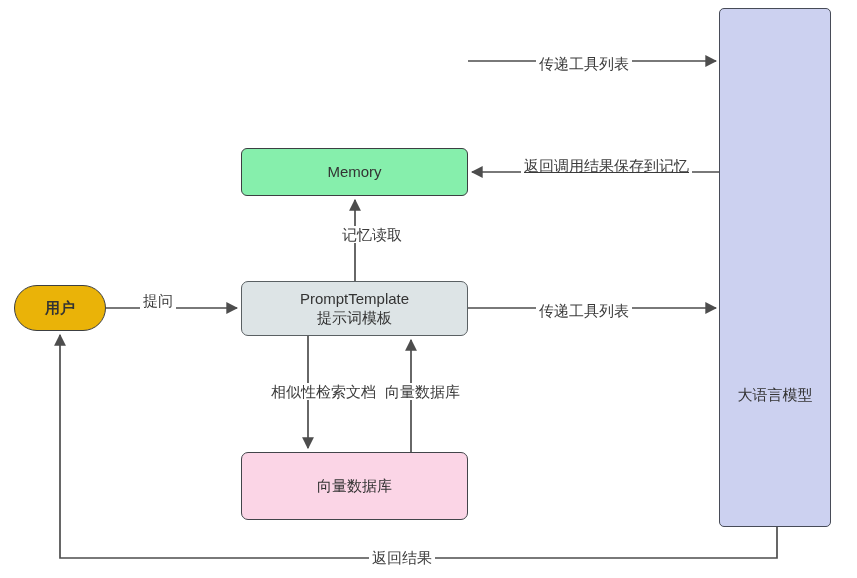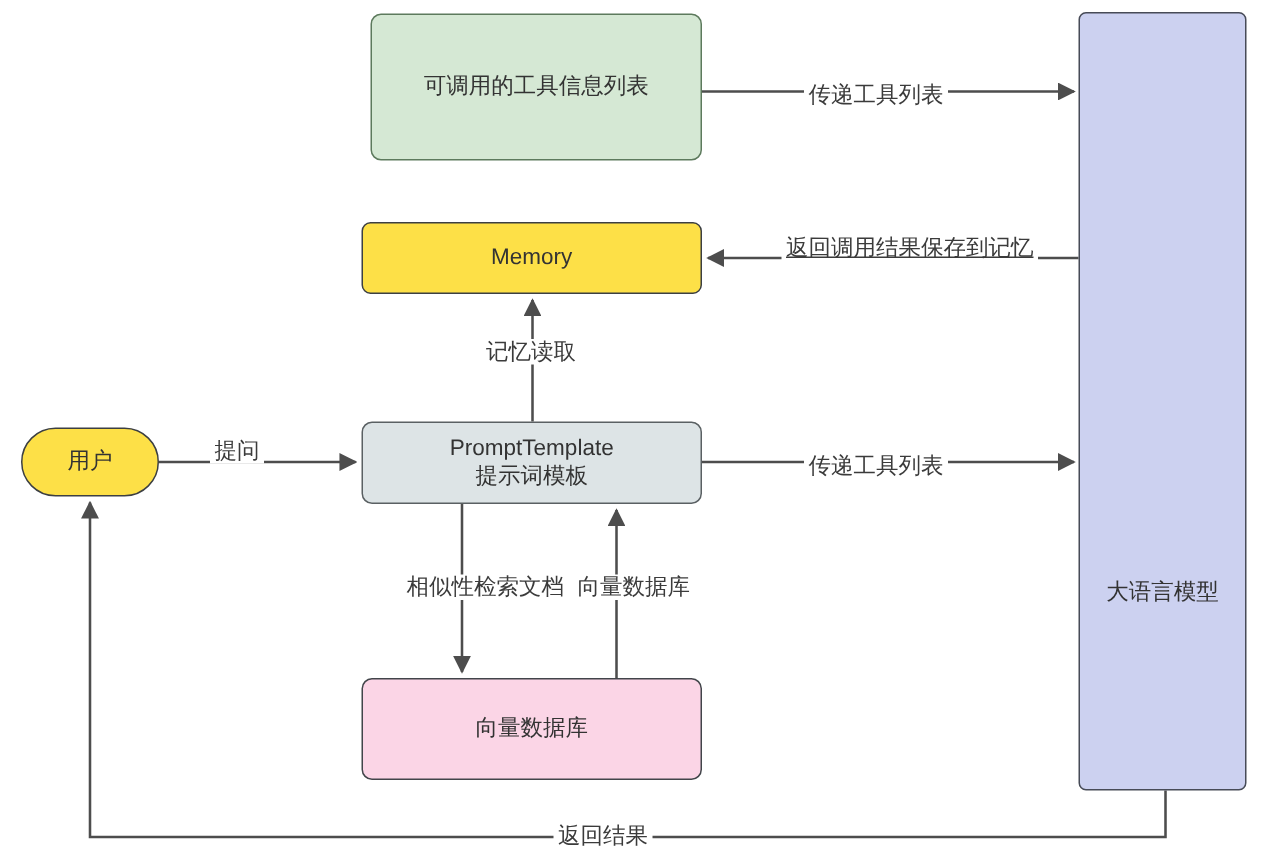--- a/index.html
+++ b/index.html
@@ -48,21 +48,21 @@
     height: 98px;
     background: #d5e8d4;
     border: 1.6px solid #5d7a5d;
     border-radius: 7px;
   }
   .node-memory {
     left: 241px;
     top: 148px;
     width: 227px;
     height: 48px;
-    background: #fde047;
+    background: #86efac;
     border: 1.6px solid #3c3f42;
     border-radius: 6px;
   }
   .node-prompt {
     left: 241px;
     top: 281px;
     width: 227px;
     height: 55px;
     background: #dde4e6;
     border: 1.6px solid #5a6063;
@@ -75,23 +75,24 @@
     height: 68px;
     background: #fbd5e6;
     border: 1.6px solid #42454a;
     border-radius: 7px;
   }
   .node-user {
     left: 14px;
     top: 285px;
     width: 92px;
     height: 46px;
-    background: #fde047;
+    background: #eab308;
     border: 1.6px solid #3c3f42;
     border-radius: 23px;
+    font-weight: bold;
   }
   .node-llm {
     left: 719px;
     top: 8px;
     width: 112px;
     height: 519px;
     background: #ccd1f0;
     border: 1.6px solid #474b57;
     border-radius: 5px;
     align-items: center;
@@ -130,23 +131,20 @@
 
     <path d="M 468 308 L 716 308" fill="none" stroke="#4d4d4d" stroke-width="1.7" marker-end="url(#arrow)"></path>
 
     <path d="M 308 336 L 308 448" fill="none" stroke="#4d4d4d" stroke-width="1.7" marker-end="url(#arrow)"></path>
 
     <path d="M 411 452 L 411 340" fill="none" stroke="#4d4d4d" stroke-width="1.7" marker-end="url(#arrow)"></path>
 
     <path d="M 777 527 L 777 558 L 60 558 L 60 335" fill="none" stroke="#4d4d4d" stroke-width="1.7" marker-end="url(#arrow)"></path>
   </svg>
 
-  <div class="node node-tools">
-    <span class="label">可调用的工具信息列表</span>
-  </div>
 
   <div class="node node-memory">
     <span class="label">Memory</span>
   </div>
 
   <div class="node node-prompt">
     <span class="label">PromptTemplate
 提示词模板</span>
   </div>
 
@@ -159,21 +157,21 @@
   </div>
 
   <div class="node node-llm">
     <span class="label">大语言模型</span>
   </div>
 
   <div class="edge-label" style="left:536px; top:55px;">传递工具列表</div>
 
   <div class="edge-label" style="left:521px; top:157px;text-decoration:underline;">返回调用结果保存到记忆</div>
 
-  <div class="edge-label" style="left:321px; top:226px;">记忆读取</div>
+  <div class="edge-label" style="left:339px; top:226px;">记忆读取</div>
 
   <div class="edge-label" style="left:140px; top:292px;">提问</div>
 
   <div class="edge-label" style="left:536px; top:302px;">传递工具列表</div>
 
   <div class="edge-label" style="left:268px; top:383px;">相似性检索文档</div>
 
   <div class="edge-label" style="left:382px; top:383px;">向量数据库</div>
 
   <div class="edge-label" style="left:369px; top:549px;">返回结果</div>

